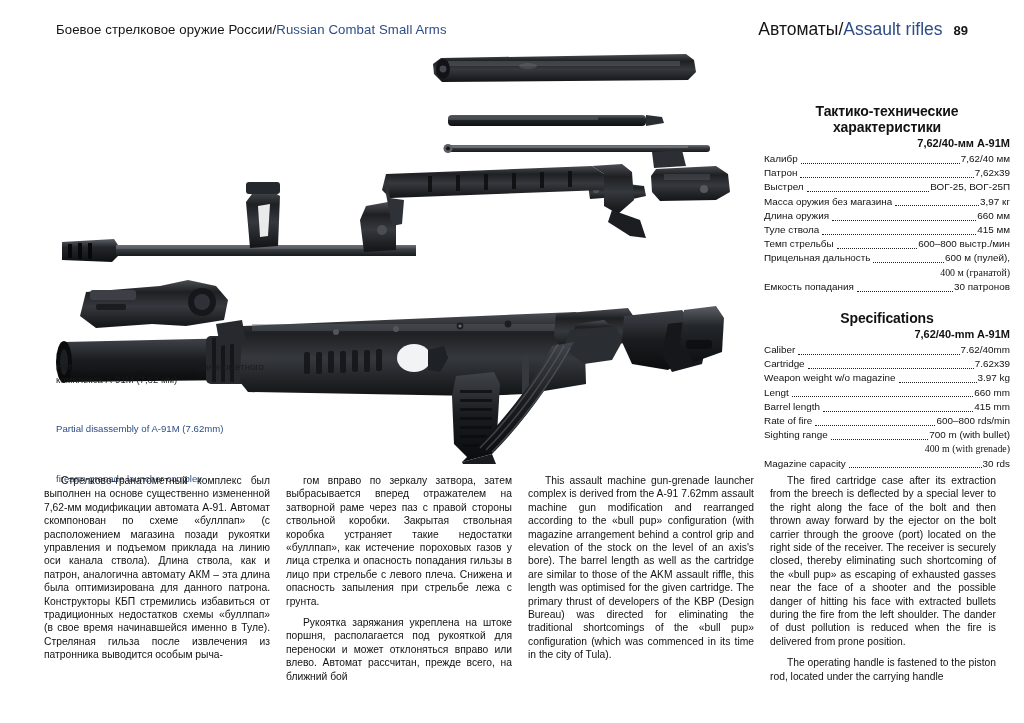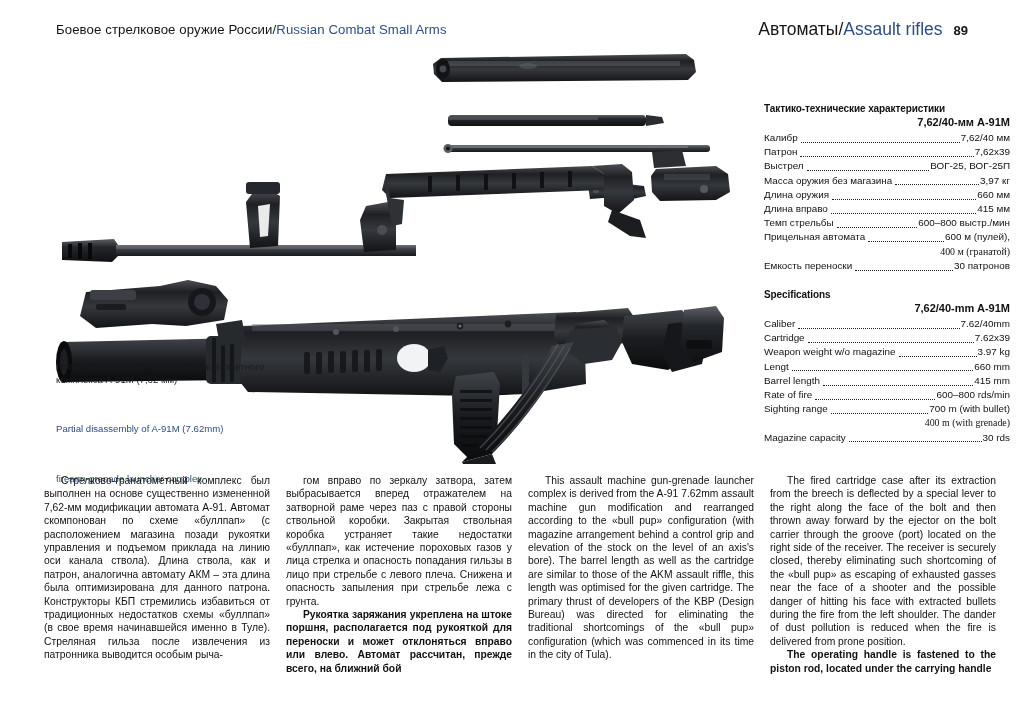--- a/index.html
+++ b/index.html
@@ -26,36 +26,36 @@
   .photo{position:absolute;left:56px;top:24px;width:700px;height:440px;}
   .photo svg{display:block;}
 
   
   .caption{position:absolute;left:56px;top:361px;width:300px;font-size:9.6px;line-height:12.6px;}
   .cap-ru{color:#1b1b1b;}
   .cap-en{color:#2d4d86;margin-top:37px;}
 
   
   .specbox{position:absolute;right:14px;top:103px;width:246px;}
-  .spec-title{font-size:10px;font-weight:bold;color:#111;margin:0 0 2px 0;letter-spacing:-0.1px;}
+  .spec-title{font-size:14px;font-weight:bold;color:#111;margin:0 0 2px 0;letter-spacing:-0.1px;text-align:center;}
   .spec-model{font-size:11px;font-weight:bold;color:#111;text-align:right;margin:0 0 3px 0;}
   .spec-row{display:flex;align-items:flex-end;font-size:9.9px;line-height:14.2px;color:#111;white-space:nowrap;}
   .spec-label{flex:0 0 auto;}
   .spec-lead{flex:1 1 auto;overflow:hidden;margin:0 1px 2.5px 3px;
     border-bottom:1.5px dotted #222;min-width:6px;}
   .spec-val{flex:0 0 auto;text-align:right;}
   .spec-sub{font-size:9.9px;line-height:14.2px;text-align:right;color:#111;font-family:Liberation Serif, serif;}
   .spec-gap{height:16px;}
 
   
   .cols{position:absolute;left:44px;top:474px;width:952px;height:230px;
         display:flex;gap:16px;}
   .col{width:228px;font-size:10.3px;line-height:13.4px;text-align:justify;color:#111;}
   .col p{margin:0;text-indent:17px;}
-  .col p + p{margin-top:0;font-weight:bold;}
+  .col p + p{margin-top:8px;}
 </style>
 </head>
 <body>
 
 <div class="page">
 
   <div class="runhead">
     <div class="rh-left">
       <span class="rh-ru">Боевое стрелковое оружие России</span><span class="rh-sep">/</span><span class="rh-en">Russian Combat Small Arms</span>
     </div>
@@ -262,37 +262,37 @@
         <span class="spec-label">Масса оружия без магазина</span>
         <span class="spec-lead"></span>
         <span class="spec-val">3,97 кг</span>
       </div>
       <div class="spec-row">
         <span class="spec-label">Длина оружия</span>
         <span class="spec-lead"></span>
         <span class="spec-val">660 мм</span>
       </div>
       <div class="spec-row">
-        <span class="spec-label">Длина вправо</span>
+        <span class="spec-label">Туле ствола</span>
         <span class="spec-lead"></span>
         <span class="spec-val">415 мм</span>
       </div>
       <div class="spec-row">
         <span class="spec-label">Темп стрельбы</span>
         <span class="spec-lead"></span>
         <span class="spec-val">600–800 выстр./мин</span>
       </div>
       <div class="spec-row">
-        <span class="spec-label">Прицельная автомата</span>
+        <span class="spec-label">Прицельная дальность</span>
         <span class="spec-lead"></span>
         <span class="spec-val">600 м (пулей),</span>
       </div>
       <div class="spec-sub">400 м (гранатой)</div>
       <div class="spec-row">
-        <span class="spec-label">Емкость переноски</span>
+        <span class="spec-label">Емкость попадания</span>
         <span class="spec-lead"></span>
         <span class="spec-val">30 патронов</span>
       </div>
     </div>
 
     <div class="spec-gap"></div>
 
     <div>
       <div class="spec-title">Specifications</div>
       <div class="spec-model">7,62/40-mm A-91M</div>

